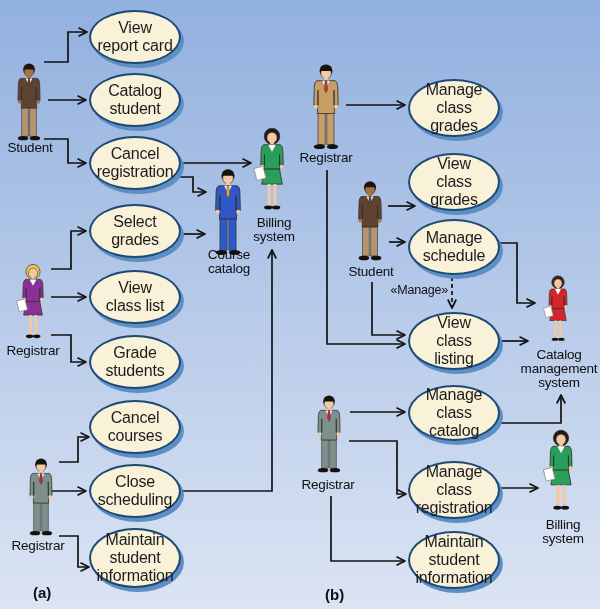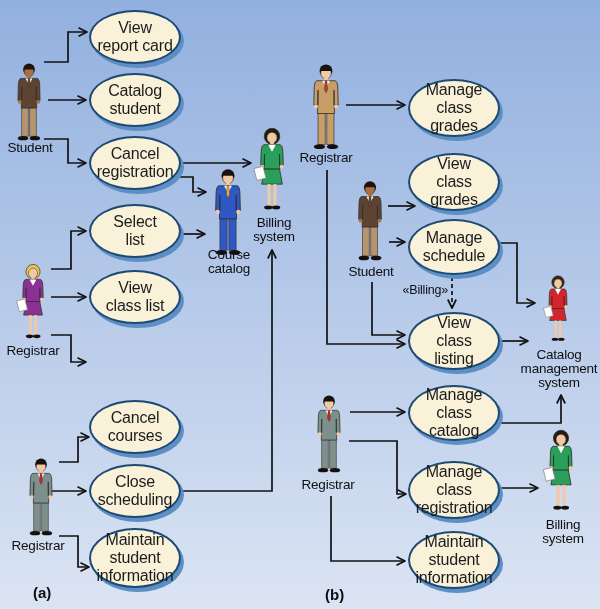--- a/index.html
+++ b/index.html
@@ -87,23 +87,25 @@
       <path d="M 529.5 492.2 L 538 488 L 529.5 483.8" fill="none" stroke="#121212" stroke-width="1.7" stroke-linejoin="round"></path>
     </svg>
 
   <div class="oval" style="left:89px;top:10px;width:92px;height:54px">View
 report card</div>
   <div class="oval" style="left:89px;top:73px;width:92px;height:54px">Catalog
 student</div>
   <div class="oval" style="left:89px;top:136px;width:92px;height:54px">Cancel
 registration</div>
   <div class="oval" style="left:89px;top:204px;width:92px;height:54px">Select
-list</div>
+grades</div>
   <div class="oval" style="left:89px;top:270px;width:92px;height:54px">View
 class list</div>
+  <div class="oval" style="left:89px;top:335px;width:92px;height:54px">Grade
+students</div>
   <div class="oval" style="left:89px;top:464px;width:92px;height:54px">Close
 scheduling</div>
   <div class="oval" style="left:89px;top:400px;width:92px;height:54px">Cancel
 courses</div>
   <div class="oval" style="left:89px;top:528px;width:92px;height:60px">Maintain
 student
 information</div>
 
   <div class="oval" style="left:408px;top:79px;width:92px;height:58px">Manage
 class
@@ -325,17 +327,17 @@
           <rect x="21.4" y="62" width="3.4" height="23" fill="#f1c9a3"></rect>
           <ellipse cx="16" cy="87" rx="4.4" ry="2.1" fill="#14100e"></ellipse>
           <ellipse cx="24.4" cy="87" rx="4.4" ry="2.1" fill="#14100e"></ellipse>
           <rect x="2" y="44" width="10" height="13" fill="#ffffff" stroke="#8a8a8a" stroke-width="0.8" transform="rotate(-14 7 50)"></rect>
         </svg>
       </div>
     <div class="alabel" style="left:527px;top:518px;width:72px">Billing
 system</div>
   </div>
 
-  <div class="inc" style="left:378px;top:283px;width:70px">«Billing»</div>
+  <div class="inc" style="left:378px;top:283px;width:70px">«Manage»</div>
   <div class="caption" style="left:33px;top:584px;width:40px">(a)</div>
   <div class="caption" style="left:325px;top:586px;width:40px">(b)</div>
 
 </div>
 
 </body></html>

